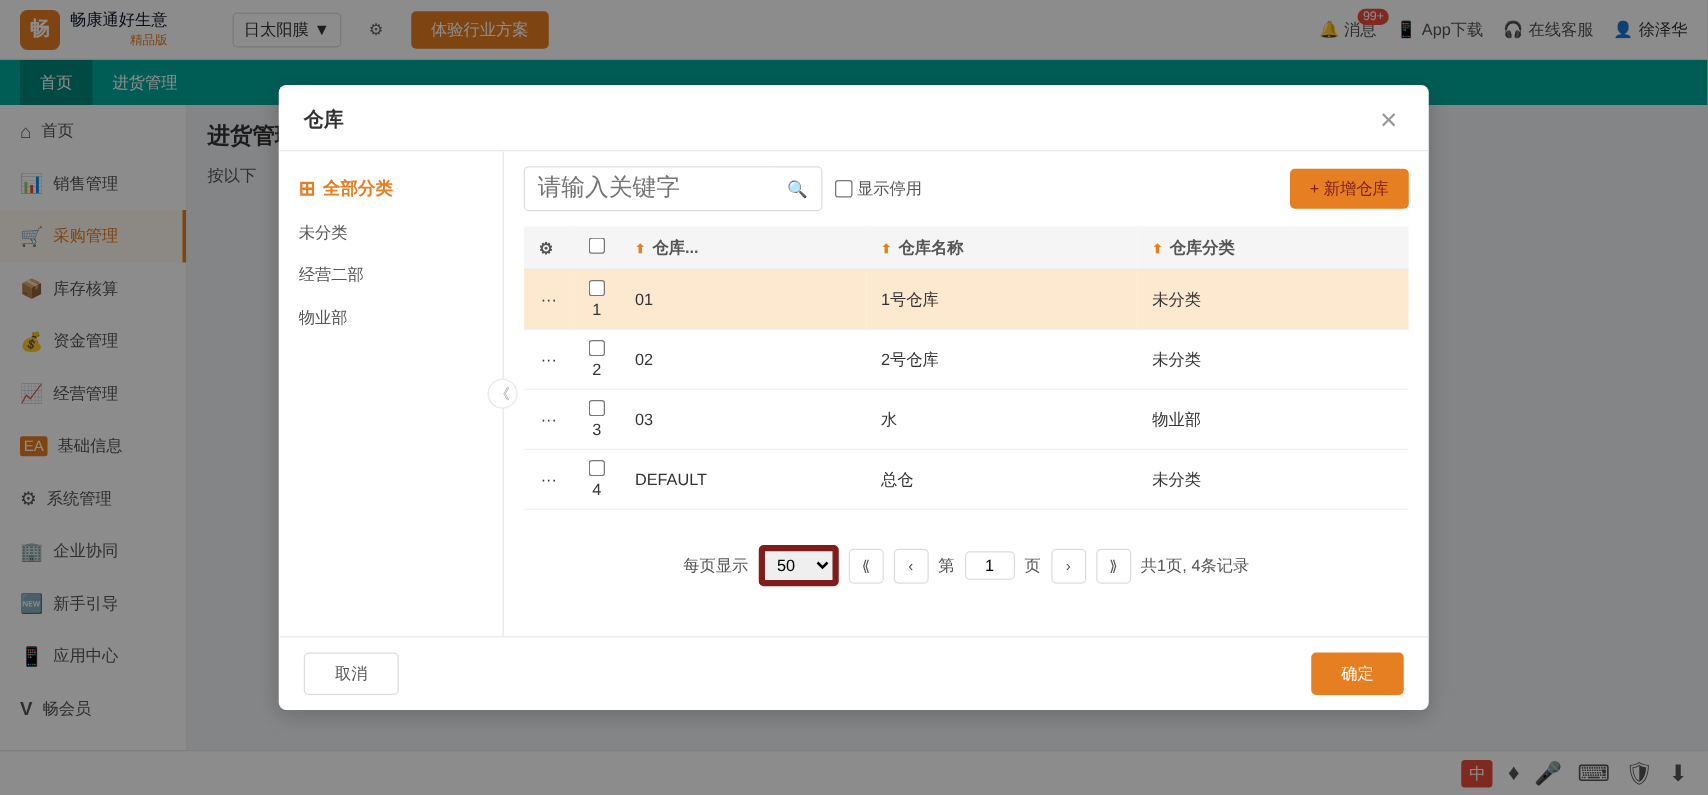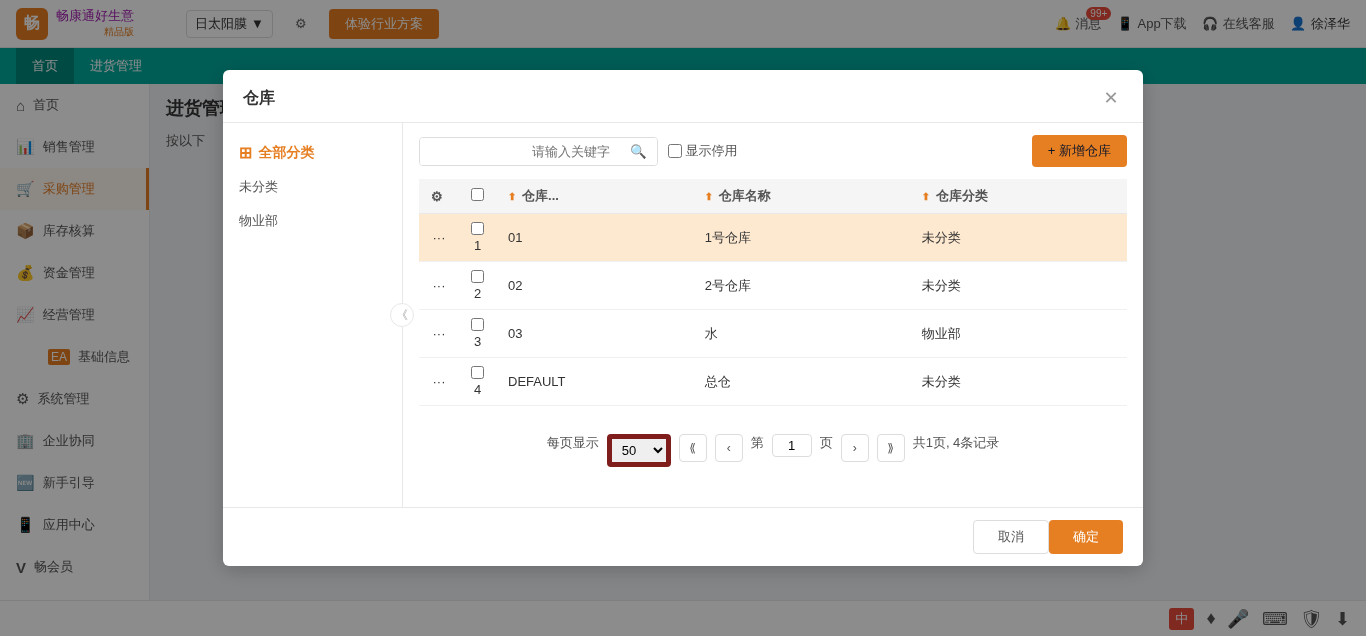--- a/index.html
+++ b/index.html
@@ -22,21 +22,21 @@
       gap: 8px;
       min-width: 150px;
     }
     .logo-icon {
       width: 32px; height: 32px;
       background: #e67e22;
       border-radius: 6px;
       display: flex; align-items: center; justify-content: center;
       color: #fff; font-weight: bold; font-size: 16px;
     }
-    .logo-text { font-size: 13px; color: #a21caf; line-height: 1.3; font-family: Liberation Serif, serif; }
+    .logo-text { font-size: 13px; color: #0f172a; line-height: 1.3; font-family: Liberation Serif, serif; }
     .logo-sub { font-size: 10px; color: #e67e22; text-align: right; }
     .header-center {
       flex: 1;
       display: flex;
       align-items: center;
       gap: 12px;
       padding: 0 20px;
     }
     .store-select {
       display: flex; align-items: center; gap: 4px;
@@ -172,72 +172,72 @@
     }
     .table-toolbar {
       display: flex; align-items: center; gap: 10px; margin-bottom: 12px;
     }
     .search-box {
       display: flex; align-items: center;
       border: 1px solid #ddd; border-radius: 4px; overflow: hidden;
       background: #fff;
     }
     .search-input {
-      border: none; outline: none; padding: 6px 10px; font-size: 13px;
-      width: 200px; color: #1d4ed8; text-align: right;
+      border: none; outline: none; padding: 6px 10px; font-size: 19px;
+      width: 200px; color: #1d4ed8;
     }
     .search-btn {
       padding: 6px 10px; background: #fff; border: none; cursor: pointer; color: #999;
     }
     .show-disabled {
       display: flex; align-items: center; gap: 4px; font-size: 13px; color: #555;
     }
     .checkbox { width: 14px; height: 14px; cursor: pointer; }
     .add-btn {
       margin-left: auto;
-      background: #e67e22; color: #0f172a; border: none;
+      background: #e67e22; color: #7f1d1d; border: none;
       padding: 7px 16px; border-radius: 4px; cursor: pointer; font-size: 13px;
     }
 
     
     .data-table { width: 100%; border-collapse: collapse; }
     .data-table th {
       background: #f5f5f5; text-align: left;
       padding: 8px 12px; font-size: 13px; color: #555;
       border-bottom: 1px solid #e8e8e8;
     }
     .data-table td {
       padding: 8px 12px; font-size: 13px; color: #333;
       border-bottom: 1px solid #f0f0f0;
     }
     .data-table tr.highlighted td { background: #fde8d0; }
     .row-num { color: #999; text-align: center; }
     .gear-col { text-align: center; color: #999; }
 
     
     .pagination {
-      display: flex; align-items: flex-start; justify-content: center;
+      display: flex; align-items: center; justify-content: center;
       gap: 8px; padding: 28px 0; font-size: 13px; color: #555; margin-top: auto;
     }
     .page-select {
       border: 5px solid #7f1d1d; border-radius: 4px; padding: 3px 6px; font-size: 13px;
     }
     .page-btn {
       width: 28px; height: 28px; border: 1px solid #ddd; border-radius: 4px;
       background: #fff; cursor: pointer; display: flex; align-items: center; justify-content: center;
       font-size: 12px; color: #555;
     }
     .page-input {
       width: 40px; border: 1px solid #ddd; border-radius: 4px;
       padding: 3px 6px; text-align: center; font-size: 13px;
     }
 
     
     .dialog-footer {
-      display: flex; justify-content: flex-end; gap: 0;
+      display: flex; justify-content: space-between; gap: 0;
       padding: 12px 20px;
       border-top: 1px solid #e8e8e8;
     }
     .cancel-btn {
       padding: 7px 24px; border: 1px solid #ddd; border-radius: 4px;
       background: #fff; cursor: pointer; font-size: 13px; color: #555;
     }
     .confirm-btn {
       padding: 7px 24px; background: #e67e22; color: #fff; border: none;
       border-radius: 4px; cursor: pointer; font-size: 13px;
@@ -322,21 +322,21 @@
     </div>
     <div class="sidebar-item">
       <span class="sidebar-icon">💰</span>
       <span>资金管理</span>
     </div>
     <div class="sidebar-item">
       <span class="sidebar-icon">📈</span>
       <span>经营管理</span>
     </div>
     <div class="sidebar-item">
-      <span class="sidebar-icon" style="font-size:12px; background:#e67e22; color:#fff; padding:1px 3px; border-radius:2px;margin-left:32px;">EA</span>
+      <span class="sidebar-icon" style="font-size:12px; background:#e67e22; color:#fff; padding:1px 3px; border-radius:2px;">EA</span>
       <span>基础信息</span>
     </div>
     <div class="sidebar-item">
       <span class="sidebar-icon">⚙</span>
       <span>系统管理</span>
     </div>
     <div class="sidebar-item">
       <span class="sidebar-icon">🏢</span>
       <span>企业协同</span>
     </div>
@@ -369,20 +369,21 @@
     </div>
 
     <div class="dialog-body">
 
       <div class="category-panel">
         <div class="category-header">
           <span class="category-grid-icon">⊞</span>
           <span>全部分类</span>
         </div>
         <div class="category-item">未分类</div>
+        <div class="category-item">经营二部</div>
         <div class="category-item">物业部</div>
         <div class="collapse-btn">《</div>
       </div>
 
       <div class="table-panel">
 
         <div class="table-toolbar">
           <div class="search-box">
             <input class="search-input" type="text" placeholder="请输入关键字" style="">
             <button class="search-btn">🔍</button>

